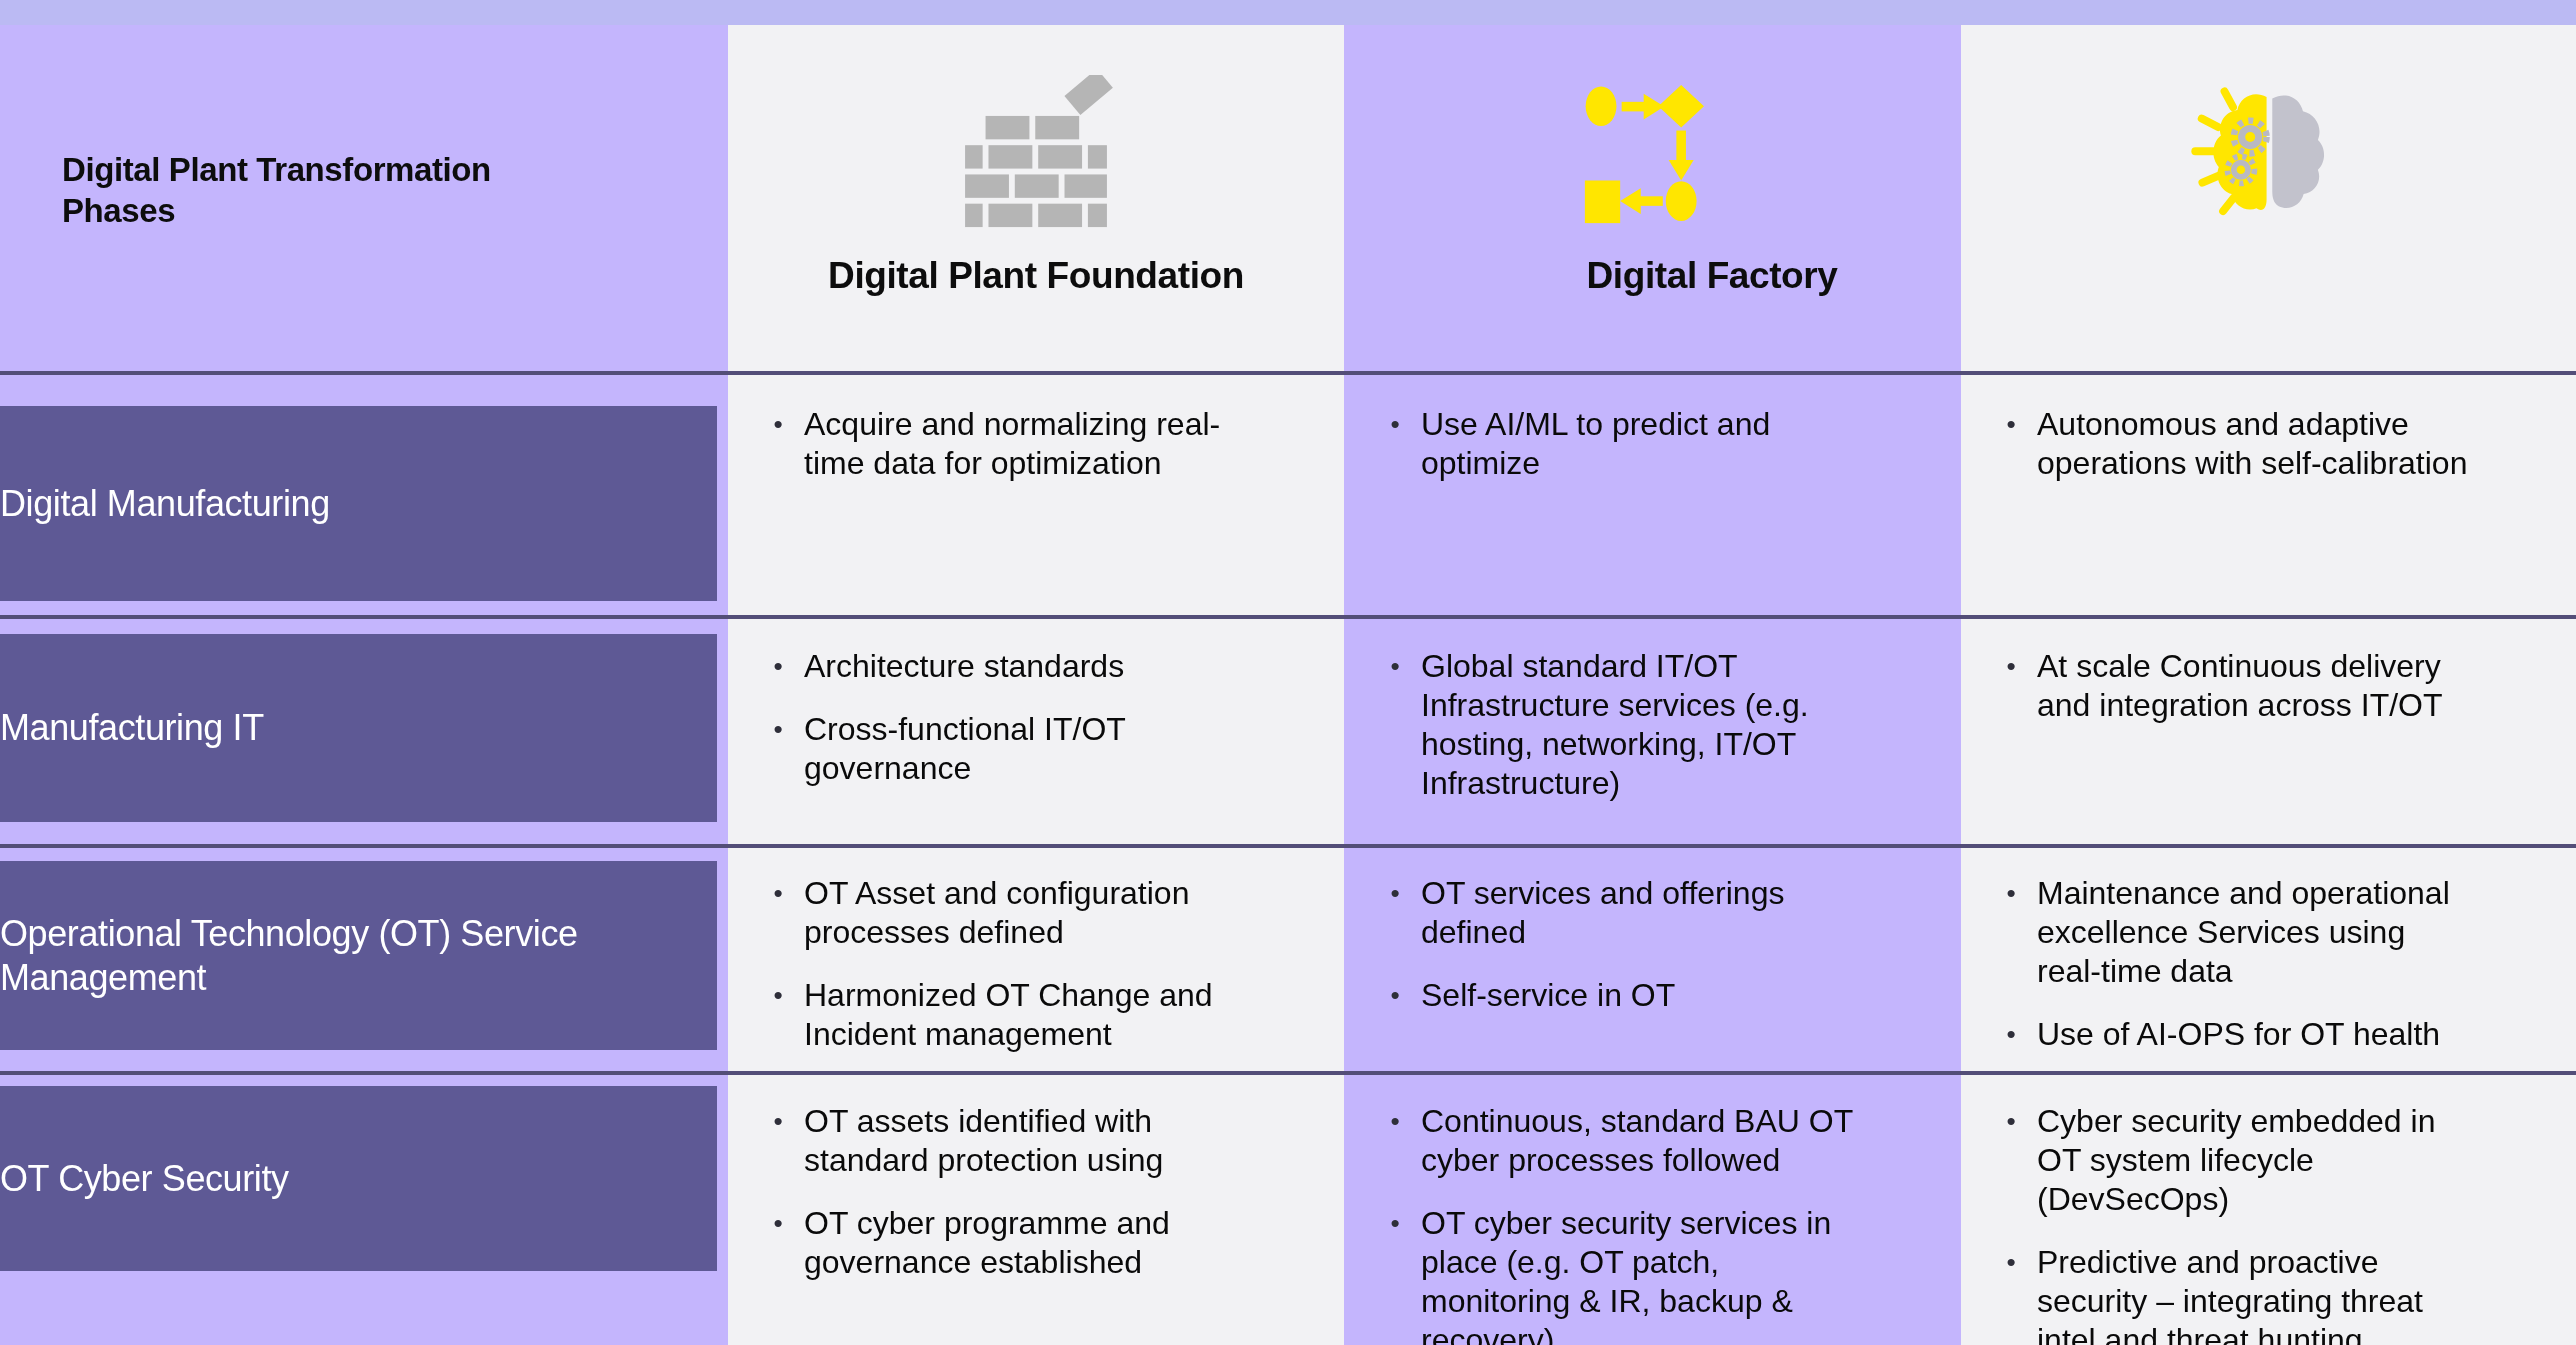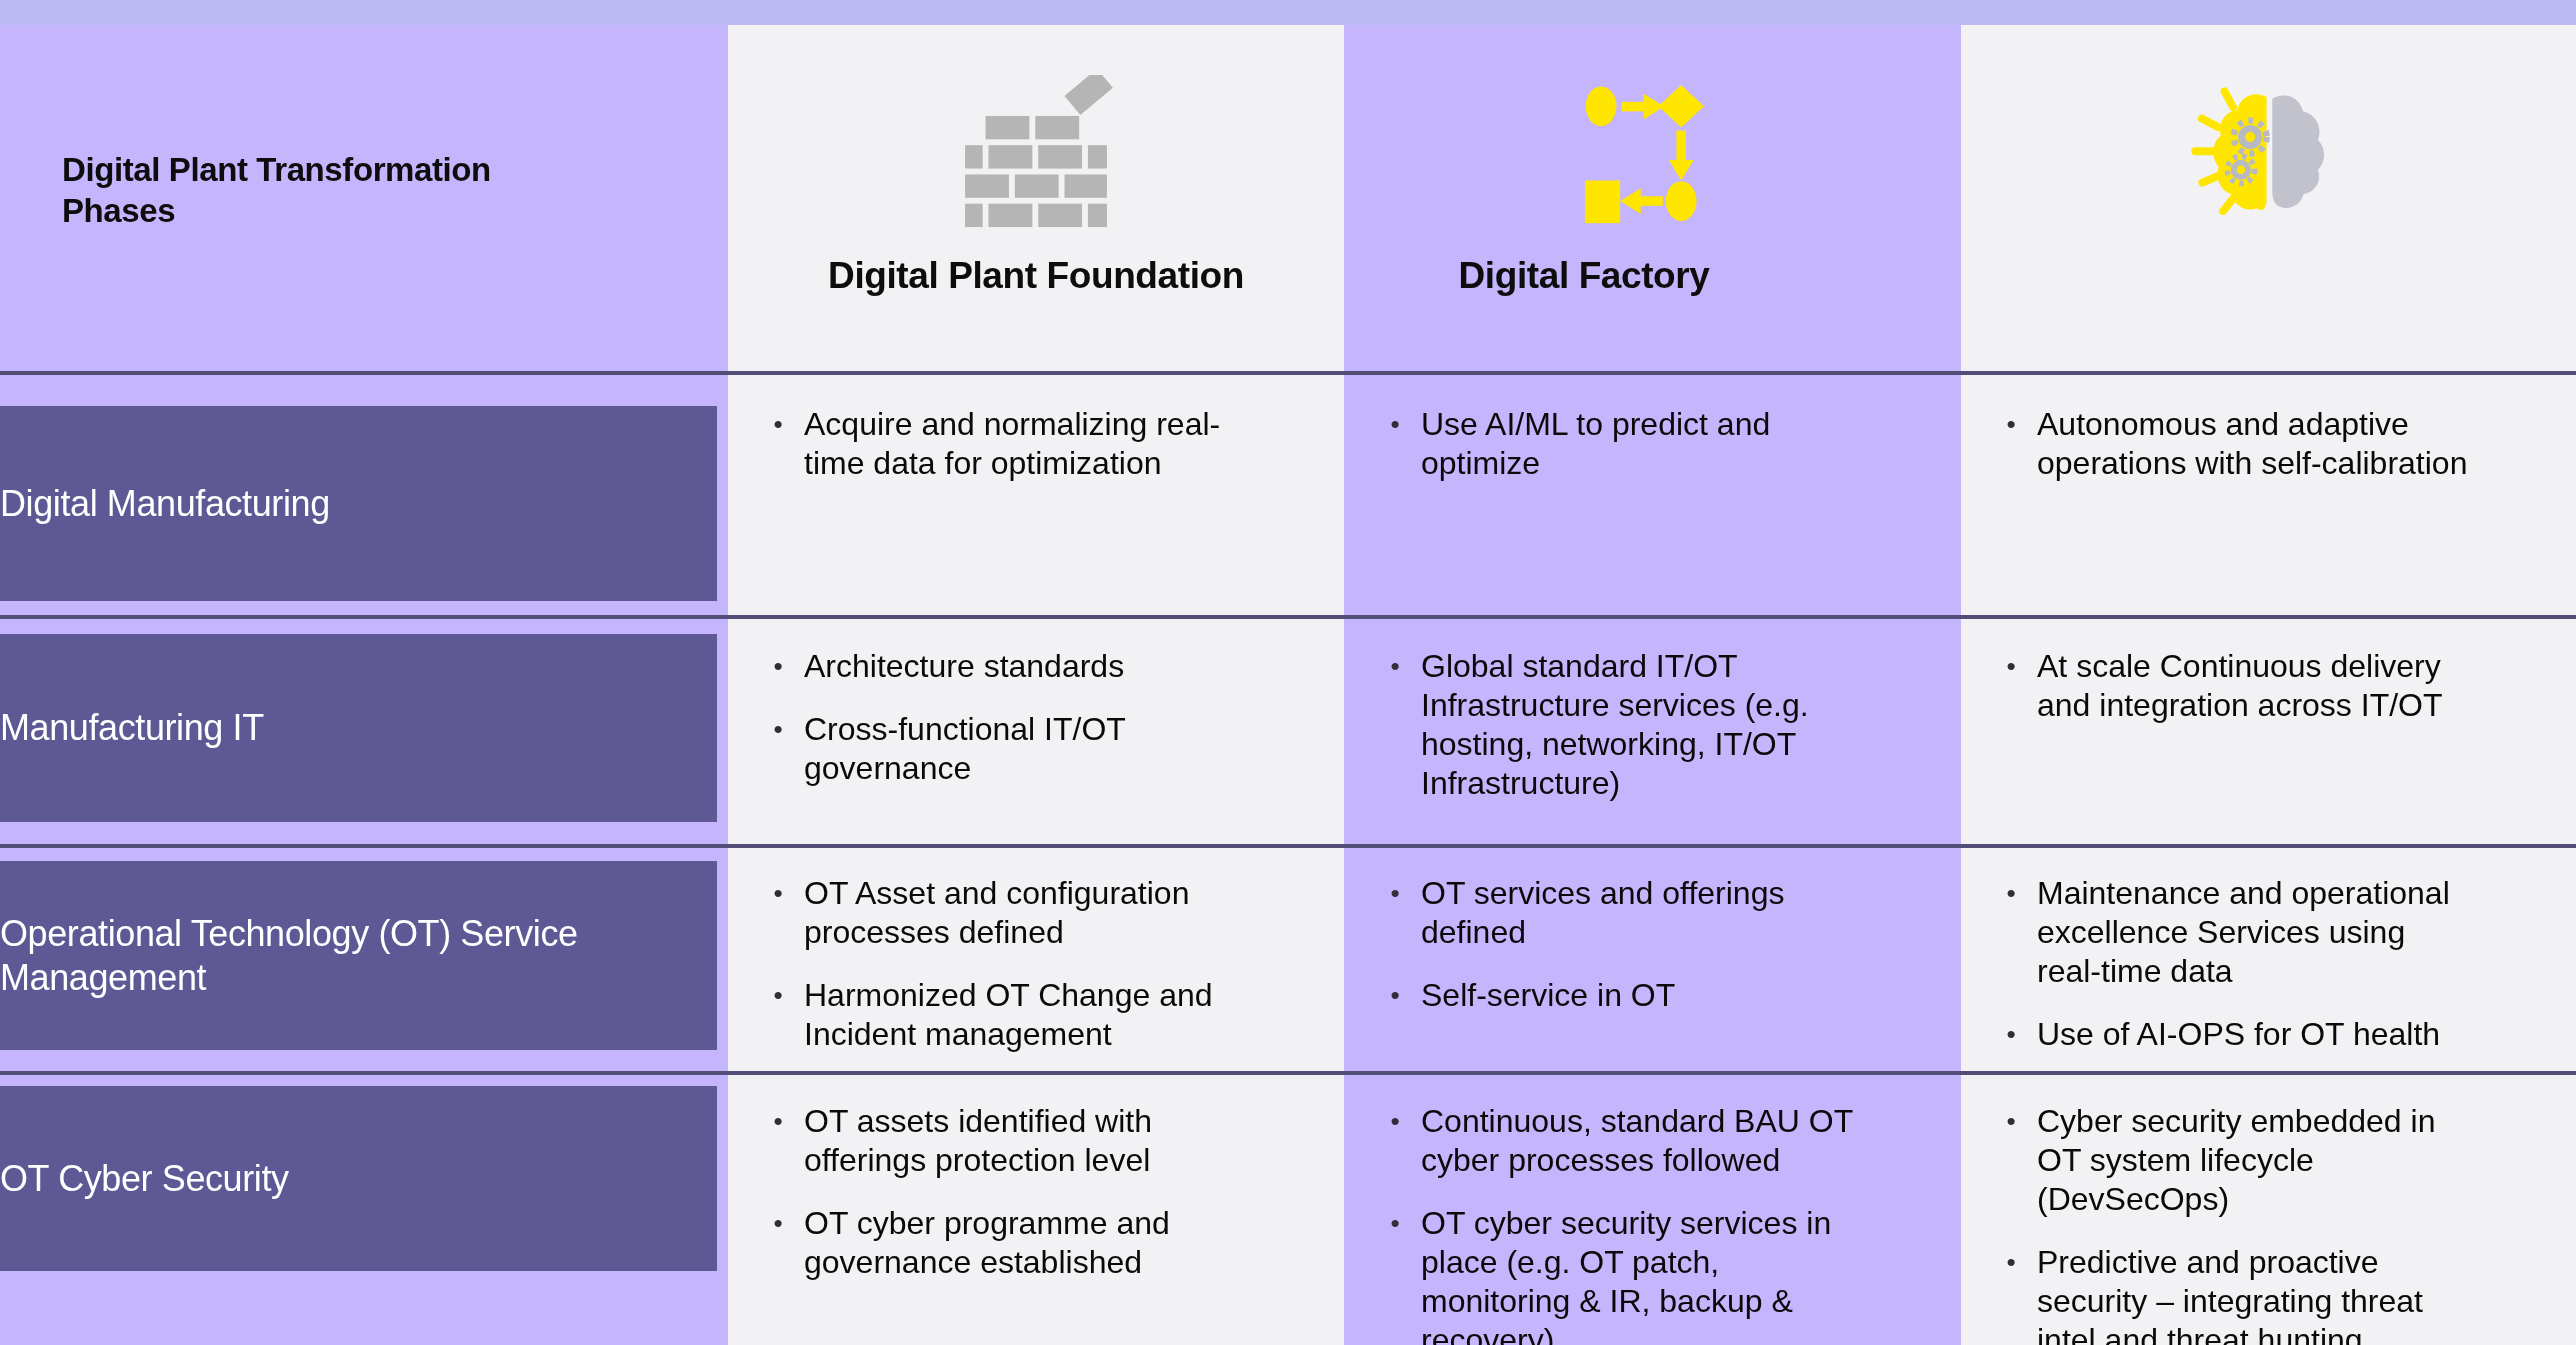--- a/index.html
+++ b/index.html
@@ -86,21 +86,21 @@
         <polygon points="139,4 170,33 139,62 108,33"></polygon>
         <rect x="132.5" y="66" width="13" height="44"></rect>
         <polygon points="122,106 139,134 156,106"></polygon>
         <ellipse cx="139" cy="162" rx="21" ry="27"></ellipse>
         <rect x="80" y="155.5" width="34" height="13"></rect>
         <polygon points="84,144.5 56,162 84,179.5"></polygon>
         <rect x="8" y="134" width="48" height="58"></rect>
       </g>
     </svg>
   </div>
-  <div class="col-label" style="left:1276px;width:616px">Digital Factory</div>
+  <div class="col-label" style="left:1404px;width:616px">Digital Factory</div>
 
   <div class="col-icon" style="left:2186px;top:75px;width:164px;height:154px">
     <svg width="164" height="154" viewBox="0 0 230 206" aria-hidden="true">
       <g stroke="#ffe600" stroke-width="11" stroke-linecap="round">
         <line x1="54" y1="18" x2="66" y2="40"></line>
         <line x1="22" y1="56" x2="45" y2="68"></line>
         <line x1="13" y1="102" x2="38" y2="102"></line>
         <line x1="23" y1="146" x2="46" y2="136"></line>
         <line x1="52" y1="186" x2="67" y2="167"></line>
       </g>
@@ -177,21 +177,21 @@
   </div>
   <div class="cell" style="left:2002px;top:874px;width:472px">
     <ul>
       <li>Maintenance and operational excellence Services using real-time data</li>
       <li>Use of AI-OPS for OT health</li>
     </ul>
   </div>
 
   <div class="cell" style="left:769px;top:1102px;width:484px">
     <ul>
-      <li>OT assets identified with offerings protection level</li>
+      <li>OT assets identified with standard protection using</li>
       <li>OT cyber programme and governance established</li>
     </ul>
   </div>
   <div class="cell" style="left:1386px;top:1102px;width:487px">
     <ul>
       <li>Continuous, standard BAU OT cyber processes followed</li>
       <li>OT cyber security services in place (e.g. OT patch, monitoring &amp; IR, backup &amp; recovery)</li>
     </ul>
   </div>
   <div class="cell" style="left:2002px;top:1102px;width:472px">

